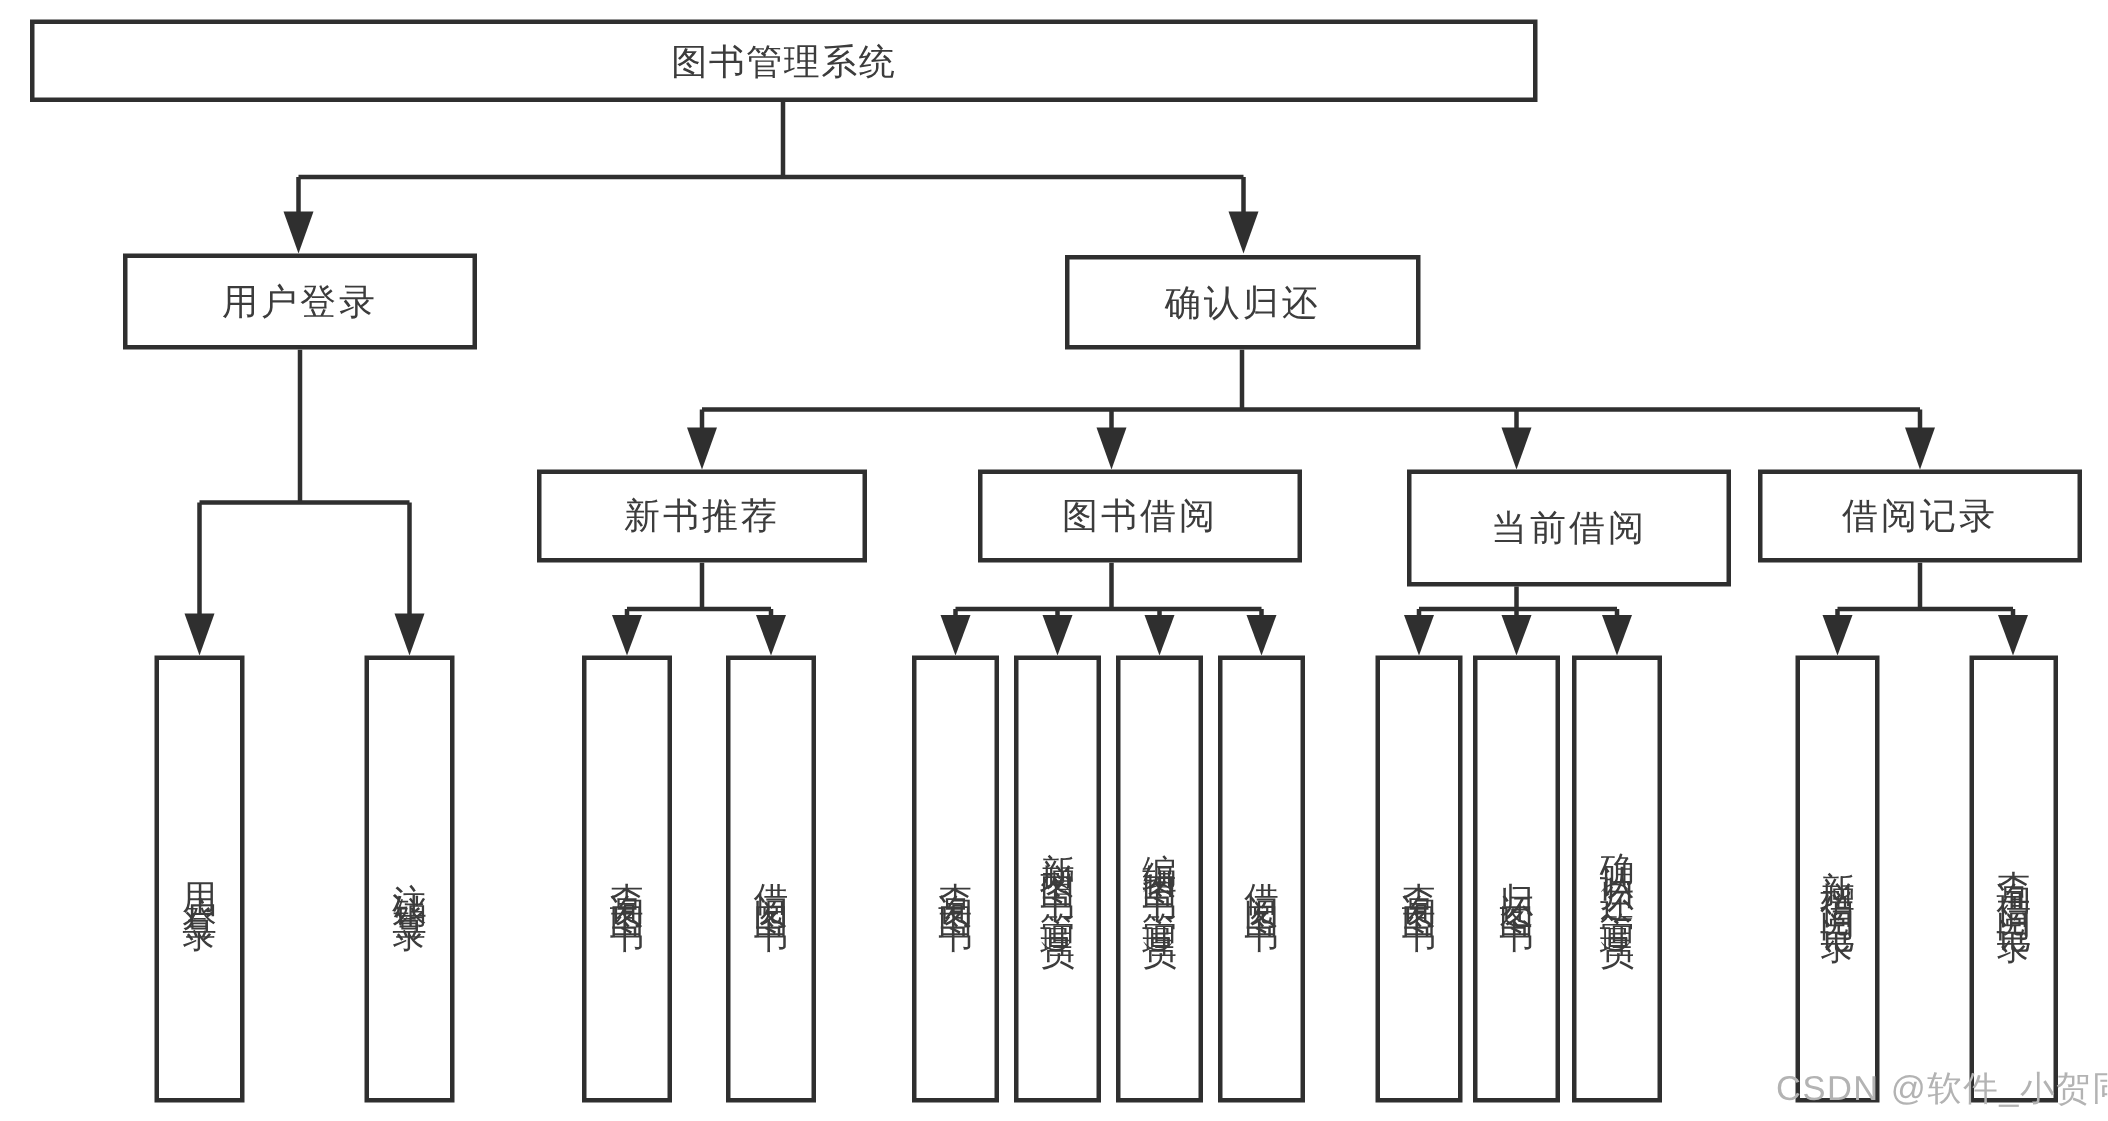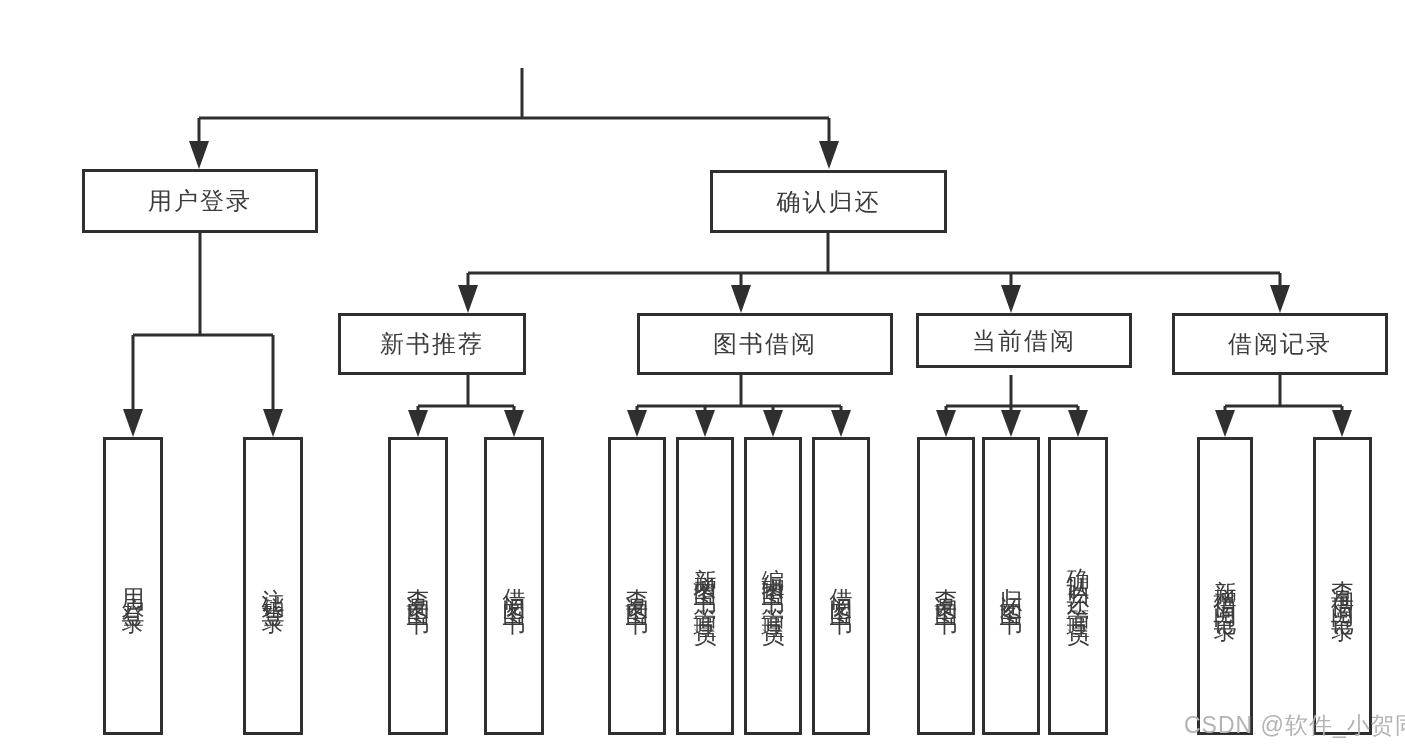--- a/index.html
+++ b/index.html
@@ -56,35 +56,38 @@
       <polygon points="763,410 783,410 773,437"></polygon>
       <polygon points="831,410 851,410 841,437"></polygon>
       <polygon points="936,410 956,410 946,437"></polygon>
       <polygon points="1001,410 1021,410 1011,437"></polygon>
       <polygon points="1068,410 1088,410 1078,437"></polygon>
       <polygon points="1215,410 1235,410 1225,437"></polygon>
       <polygon points="1332,410 1352,410 1342,437"></polygon>
     </g>
   </svg>
 
+  <div class="box hbox rootbox" style="left:20px;top:13px;width:1005px;height:55px">
+    <span>图书管理系统</span>
+  </div>
 
   <div class="box hbox" style="left:82px;top:169px;width:236px;height:64px">
     <span>用户登录</span>
   </div>
   <div class="box hbox" style="left:710px;top:170px;width:237px;height:63px">
     <span>确认归还</span>
   </div>
 
-  <div class="box hbox" style="left:338px;top:313px;width:188px;height:62px">
+  <div class="box hbox" style="left:358px;top:313px;width:220px;height:62px">
     <span>新书推荐</span>
   </div>
-  <div class="box hbox" style="left:637px;top:313px;width:256px;height:62px">
+  <div class="box hbox" style="left:652px;top:313px;width:216px;height:62px">
     <span>图书借阅</span>
   </div>
-  <div class="box hbox" style="left:916px;top:313px;width:216px;height:55px">
+  <div class="box hbox" style="left:938px;top:313px;width:216px;height:78px">
     <span>当前借阅</span>
   </div>
   <div class="box hbox" style="left:1172px;top:313px;width:216px;height:62px">
     <span>借阅记录</span>
   </div>
 
   <div class="box vcell" style="left:103px">
     <span class="vtext">用户登录</span>
   </div>
   <div class="box vcell" style="left:243px">

